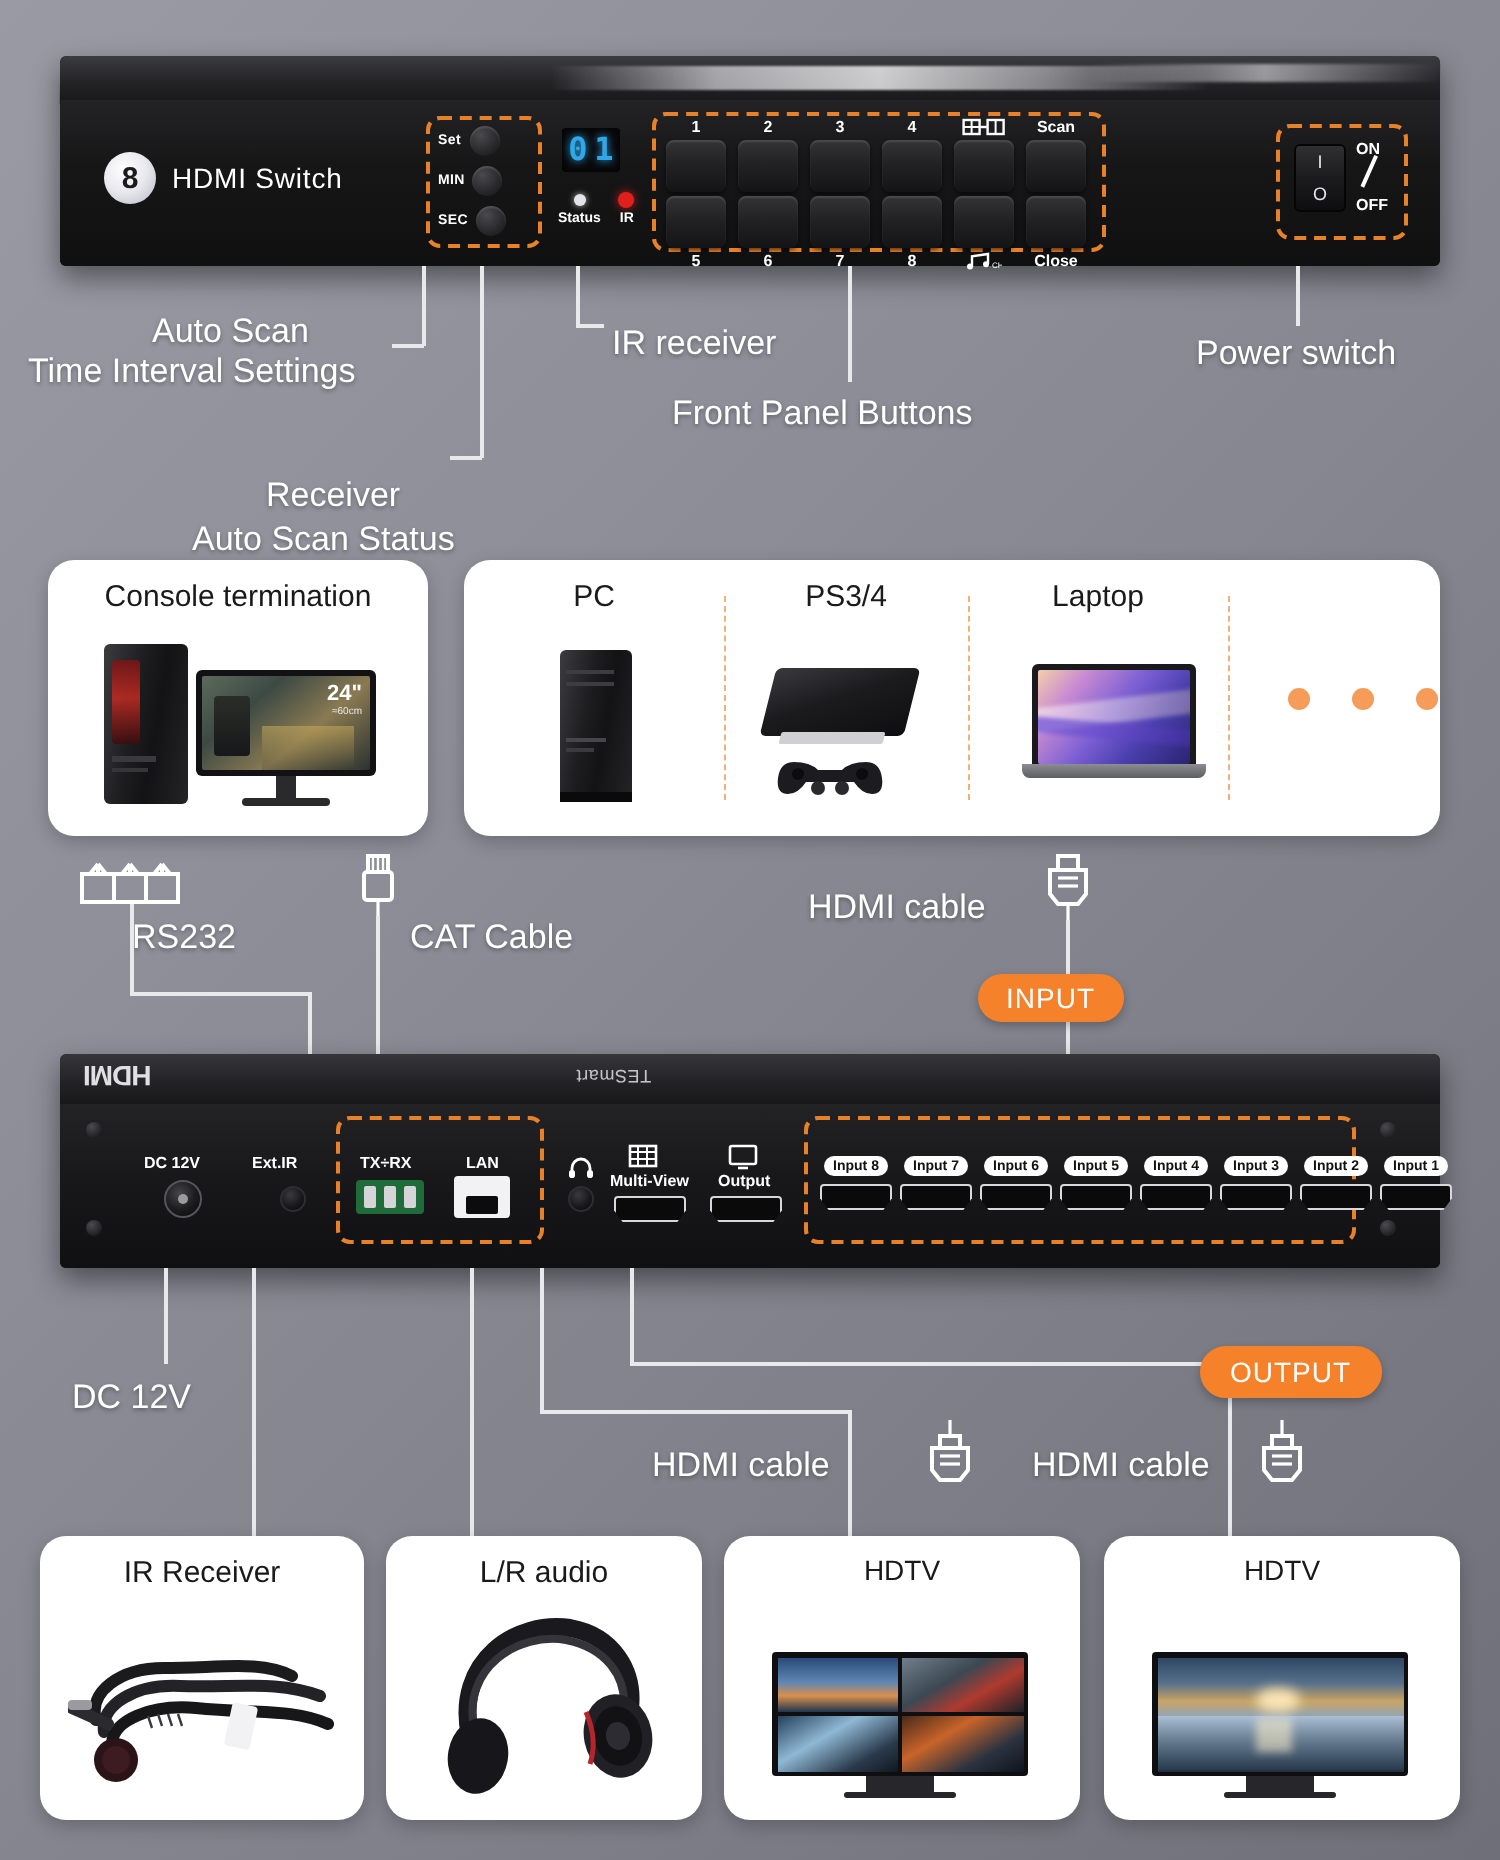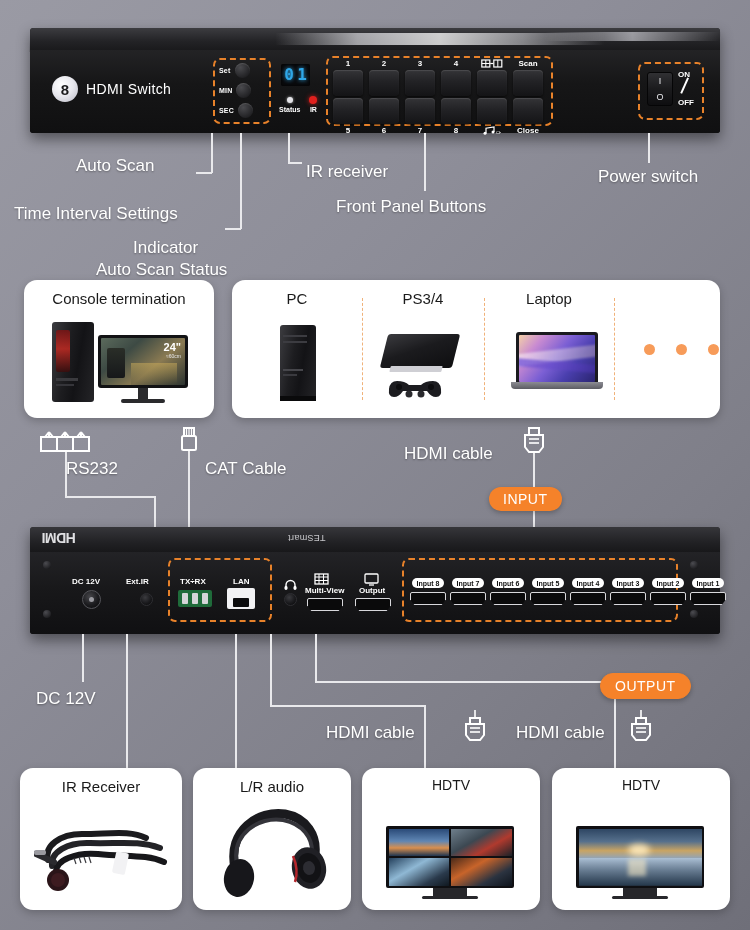--- a/index.html
+++ b/index.html
@@ -310,23 +310,23 @@
 <div class="abs ln lnv" style="left:211px;top:133px;height:40px;"></div>
 <div class="abs ln lnh" style="left:196px;top:172px;width:16px;"></div>
 <div class="abs ln lnv" style="left:240px;top:133px;height:96px;"></div>
 <div class="abs ln lnh" style="left:225px;top:228px;width:16px;"></div>
 <div class="abs ln lnv" style="left:288px;top:133px;height:30px;"></div>
 <div class="abs ln lnh" style="left:288px;top:162px;width:14px;"></div>
 <div class="abs ln lnv" style="left:424px;top:133px;height:58px;"></div>
 <div class="abs ln lnv" style="left:648px;top:133px;height:30px;"></div>
 
 <div class="abs label" style="left:76px;top:155px;">Auto Scan</div>
-<div class="abs label" style="left:14px;top:175px;margin-top:28px;">Time Interval Settings</div>
+<div class="abs label" style="left:14px;top:175px;">Time Interval Settings</div>
 <div class="abs label" style="left:96px;top:218px;margin-top:41px;">Auto Scan Status</div>
-<div class="abs label" style="left:133px;top:237px;">Indicator</div>
+<div class="abs label" style="left:133px;top:237px;">Receiver</div>
 <div class="abs label" style="left:306px;top:161px;">IR receiver</div>
 <div class="abs label" style="left:336px;top:196px;">Front Panel Buttons</div>
 <div class="abs label" style="left:598px;top:166px;">Power switch</div>
 
 <div class="card" style="left:24px;top:280px;width:190px;height:138px;">
   <div class="card-title" style="margin-top:10px;">Console termination</div>
   <div class="abs" style="left:28px;top:42px;width:42px;height:80px;">
     <div class="tower" style="width:42px;height:80px;position:relative;">
       <div style="position:absolute;left:4px;top:8px;width:14px;height:42px;background:linear-gradient(180deg,#7a1414,#c22a22 45%,#3a0d0d);opacity:.85;border-radius:2px;"></div>
       <div style="position:absolute;left:4px;top:56px;width:22px;height:3px;background:#3a3a3e;"></div>

